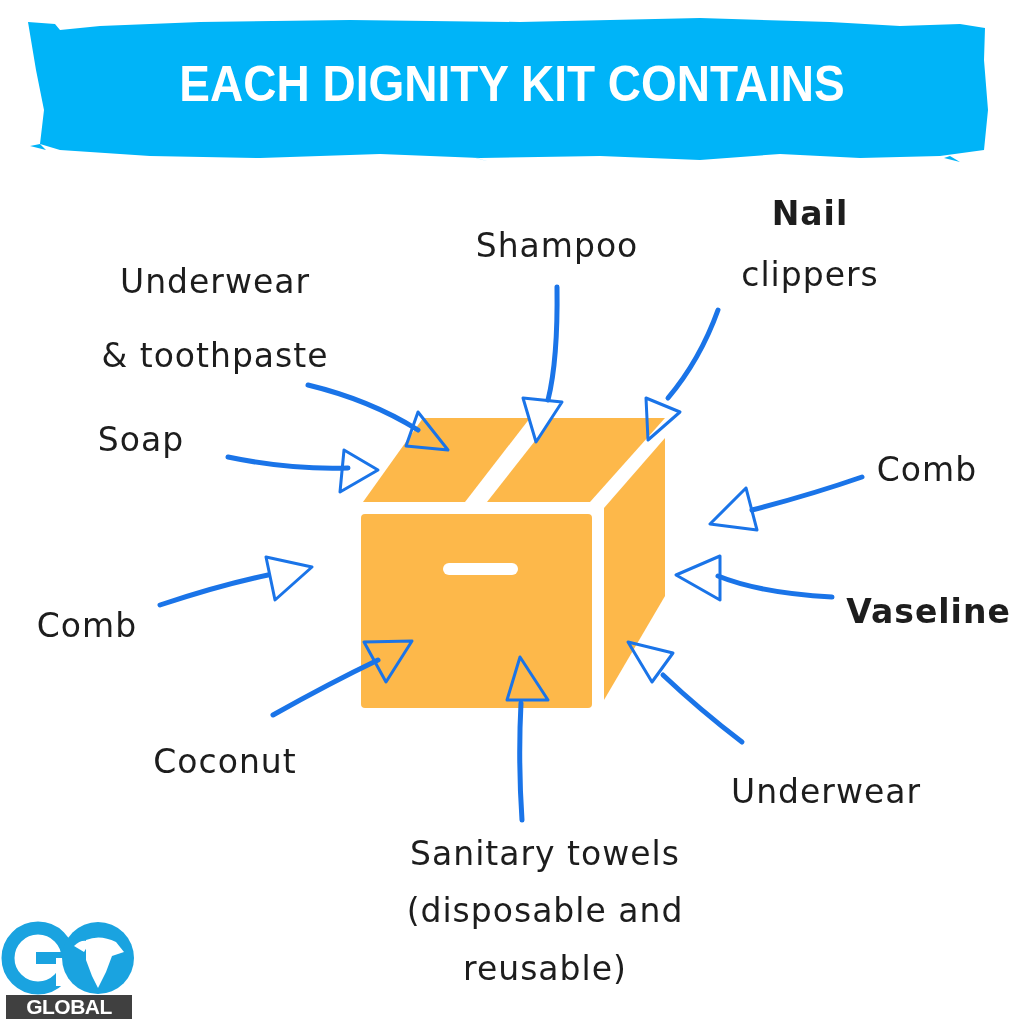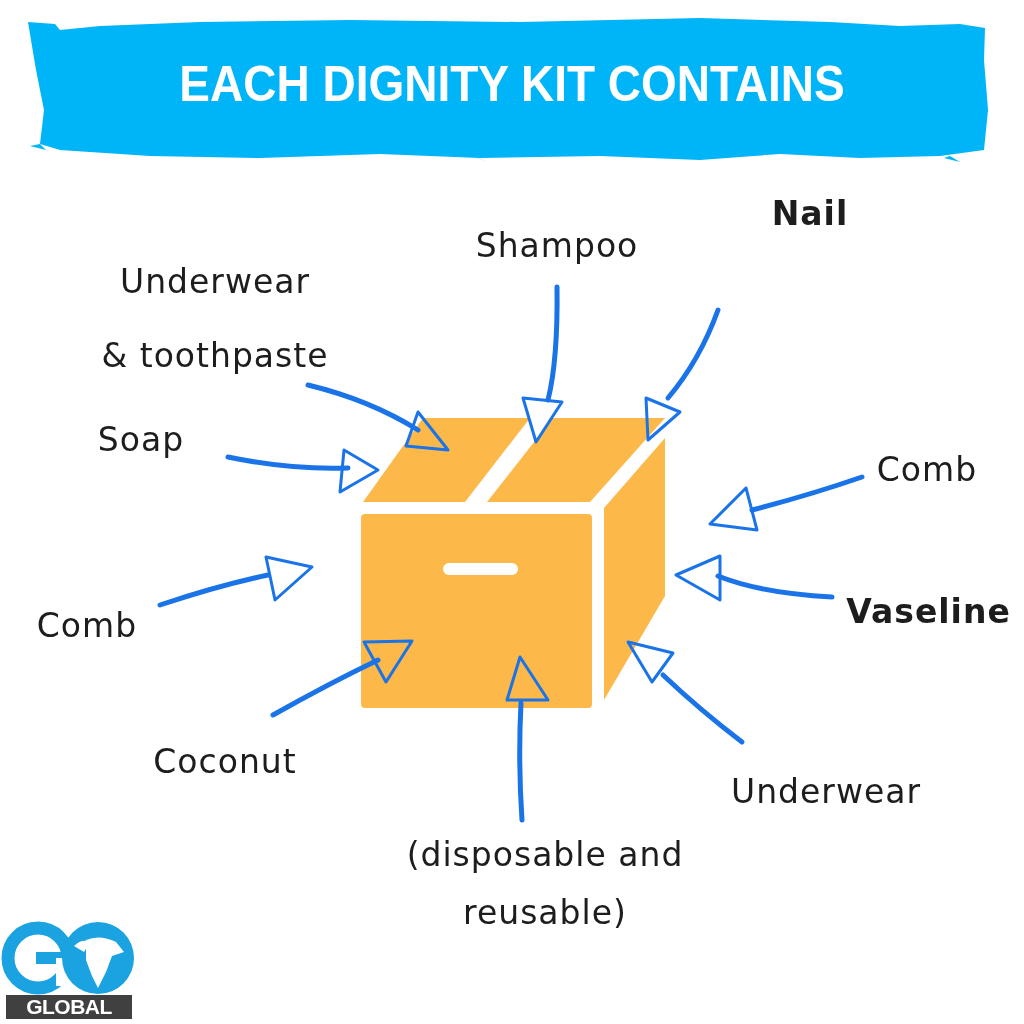--- a/index.html
+++ b/index.html
@@ -84,40 +84,42 @@
 
   <div class="label" style="left:80px;top:250px;width:270px;">
     <div style="line-height:64px;">Underwear</div>
     <div style="line-height:84px;">&amp; toothpaste</div>
   </div>
   <div class="label" style="left:462px;top:222px;width:190px;">
     <div style="line-height:48px;">Shampoo</div>
   </div>
   <div class="label" style="left:720px;top:186px;width:180px;">
     <div style="line-height:56px;font-weight:bold;">Nail</div>
+    <div style="line-height:66px;">clippers</div>
   </div>
   <div class="label" style="left:86px;top:416px;width:110px;">
     <div style="line-height:48px;">Soap</div>
   </div>
   <div class="label" style="left:862px;top:446px;width:130px;">
     <div style="line-height:48px;">Comb</div>
   </div>
   <div class="label" style="left:22px;top:602px;width:130px;">
     <div style="line-height:48px;">Comb</div>
   </div>
   <div class="label" style="left:846px;top:588px;width:165px;">
     <div style="line-height:48px;font-weight:bold;">Vaseline</div>
   </div>
   <div class="label" style="left:130px;top:734px;width:190px;">
     <div style="line-height:56px;">Coconut</div>
   </div>
   <div class="label" style="left:706px;top:766px;width:240px;">
     <div style="line-height:52px;">Underwear</div>
   </div>
   <div class="label" style="left:380px;top:826px;width:330px;">
+    <div style="line-height:56px;">Sanitary towels</div>
     <div style="line-height:58px;">(disposable and</div>
     <div style="line-height:58px;">reusable)</div>
   </div>
 
   <div>
     <svg style="position:absolute;left:0;top:0" width="1024" height="1024" viewBox="0 0 1024 1024">
       <circle cx="38" cy="958" r="30" fill="none" stroke="#1aa3e0" stroke-width="13"></circle>
       <rect x="36" y="952" width="30" height="12" fill="#1aa3e0"></rect>
       <rect x="56" y="958" width="12" height="28" fill="#ffffff"></rect>
       <circle cx="98" cy="958" r="36" fill="#1aa3e0"></circle>

